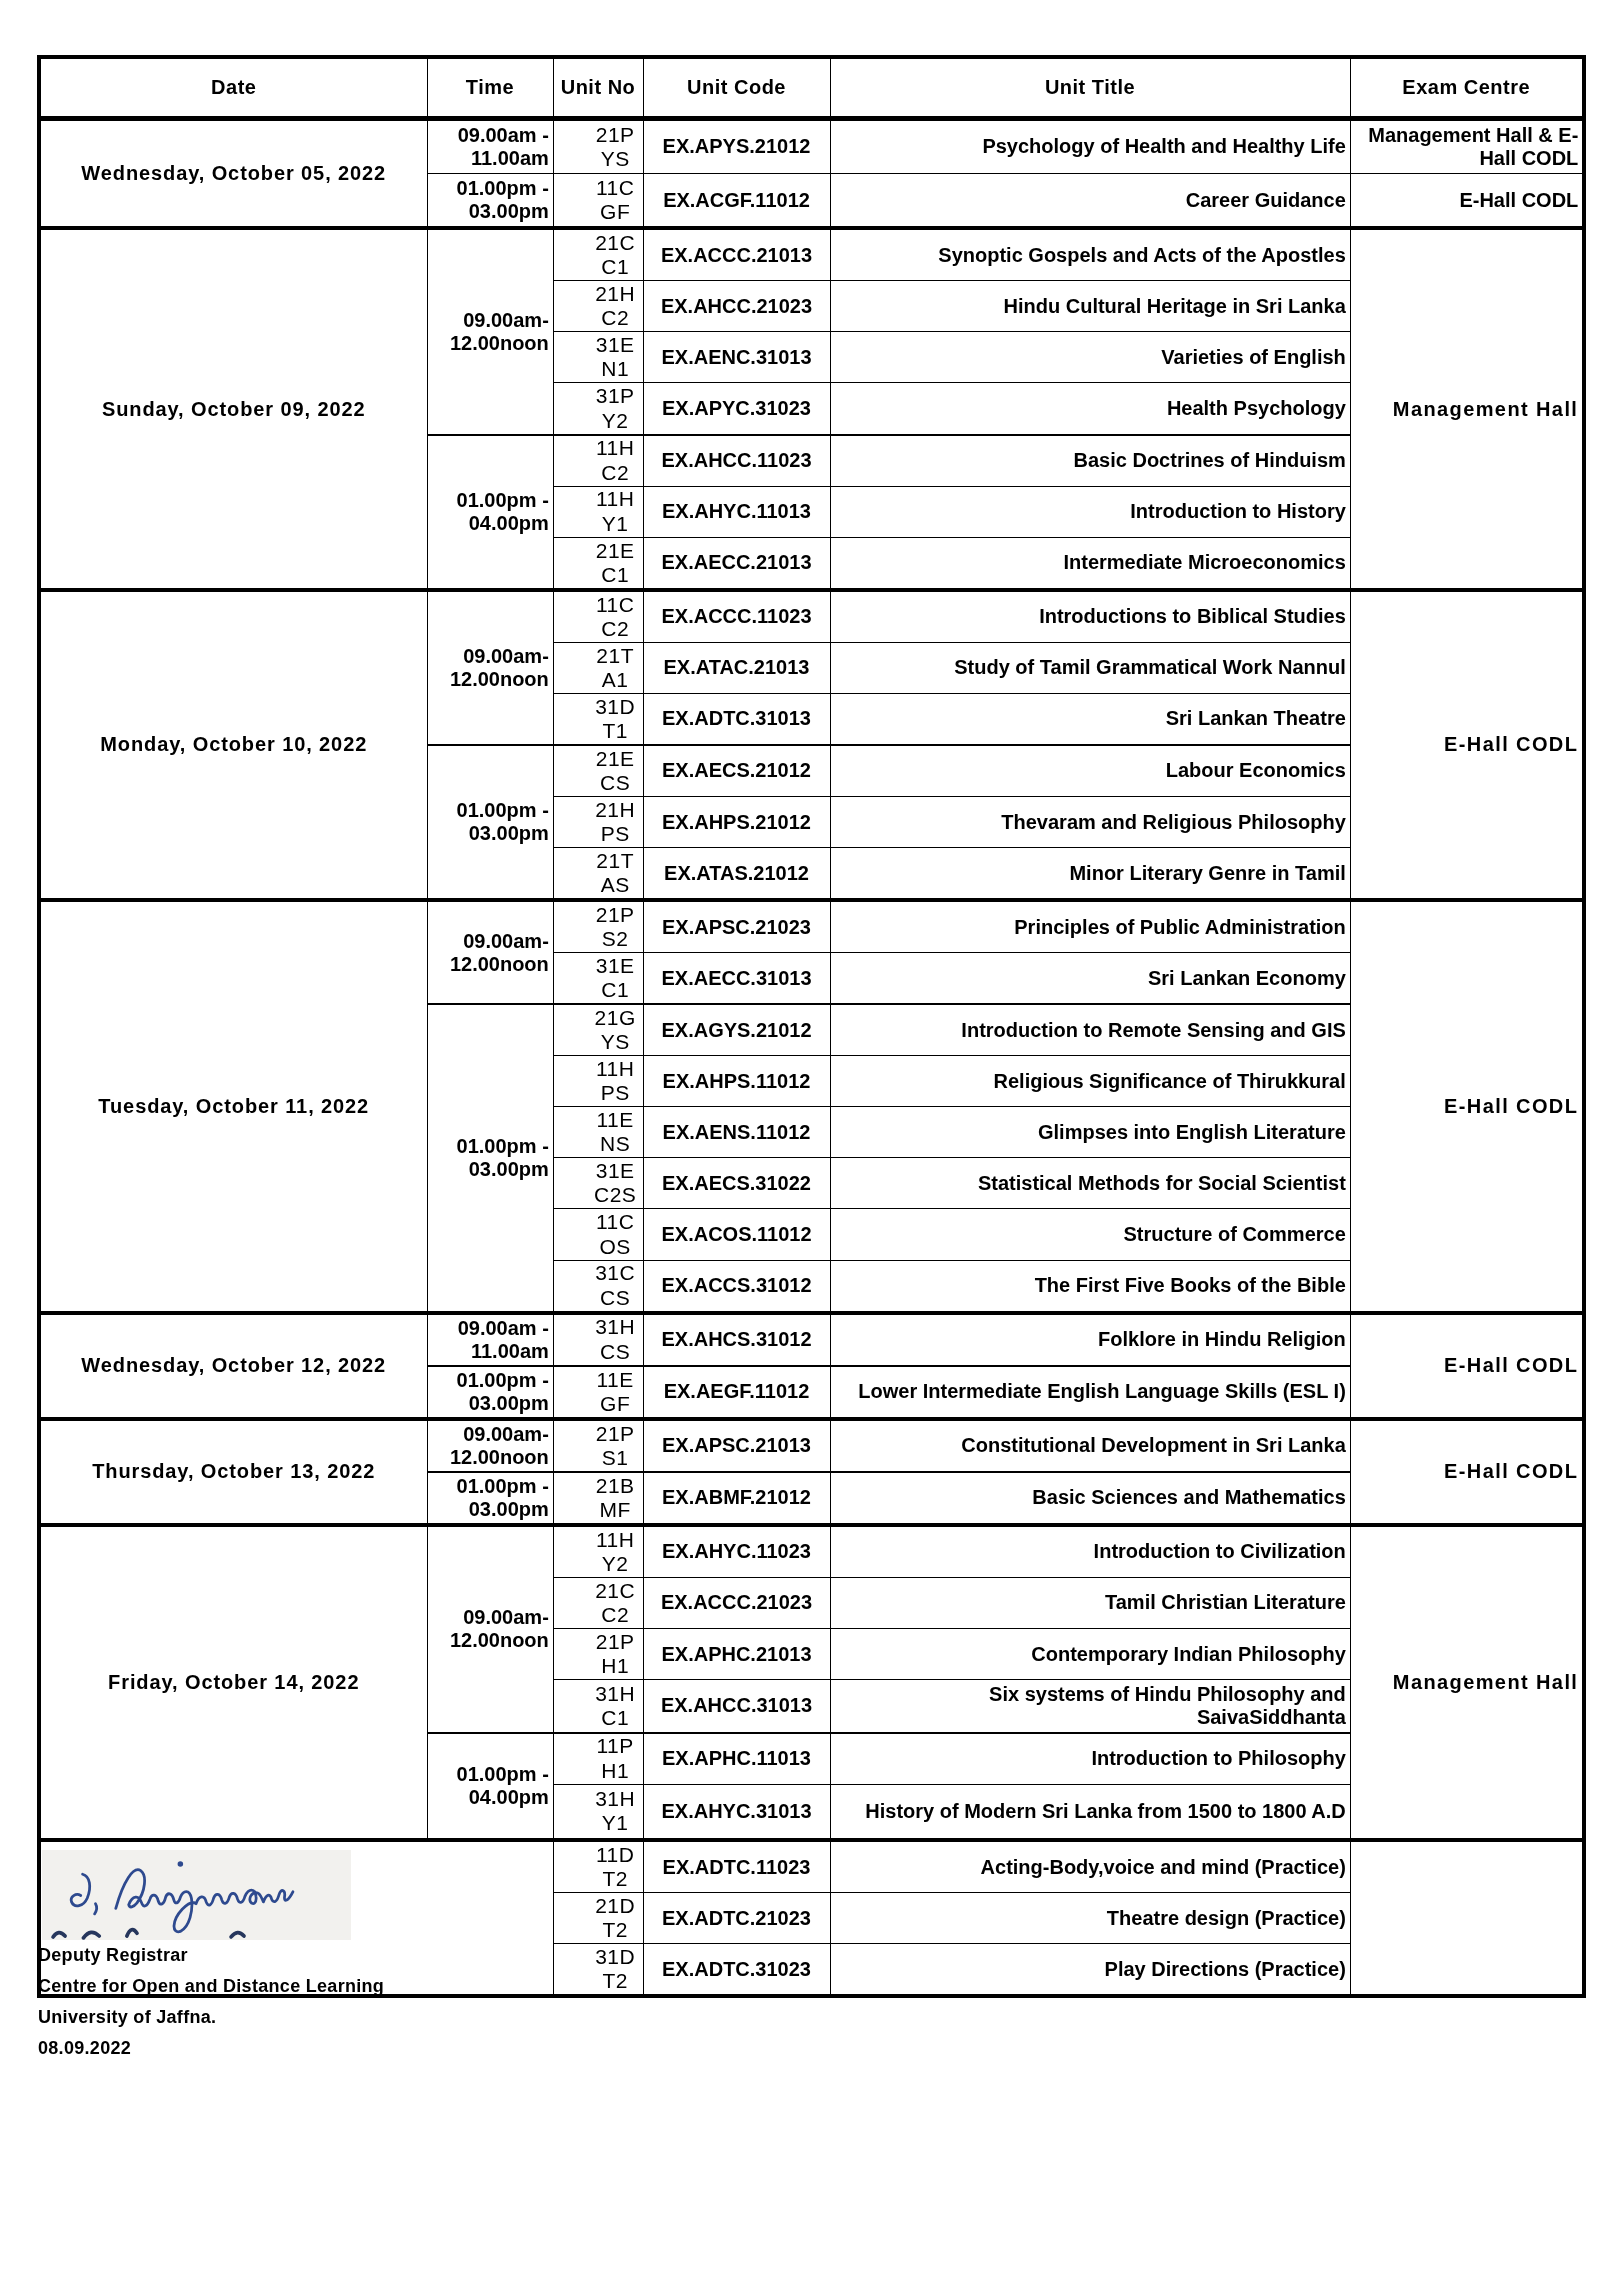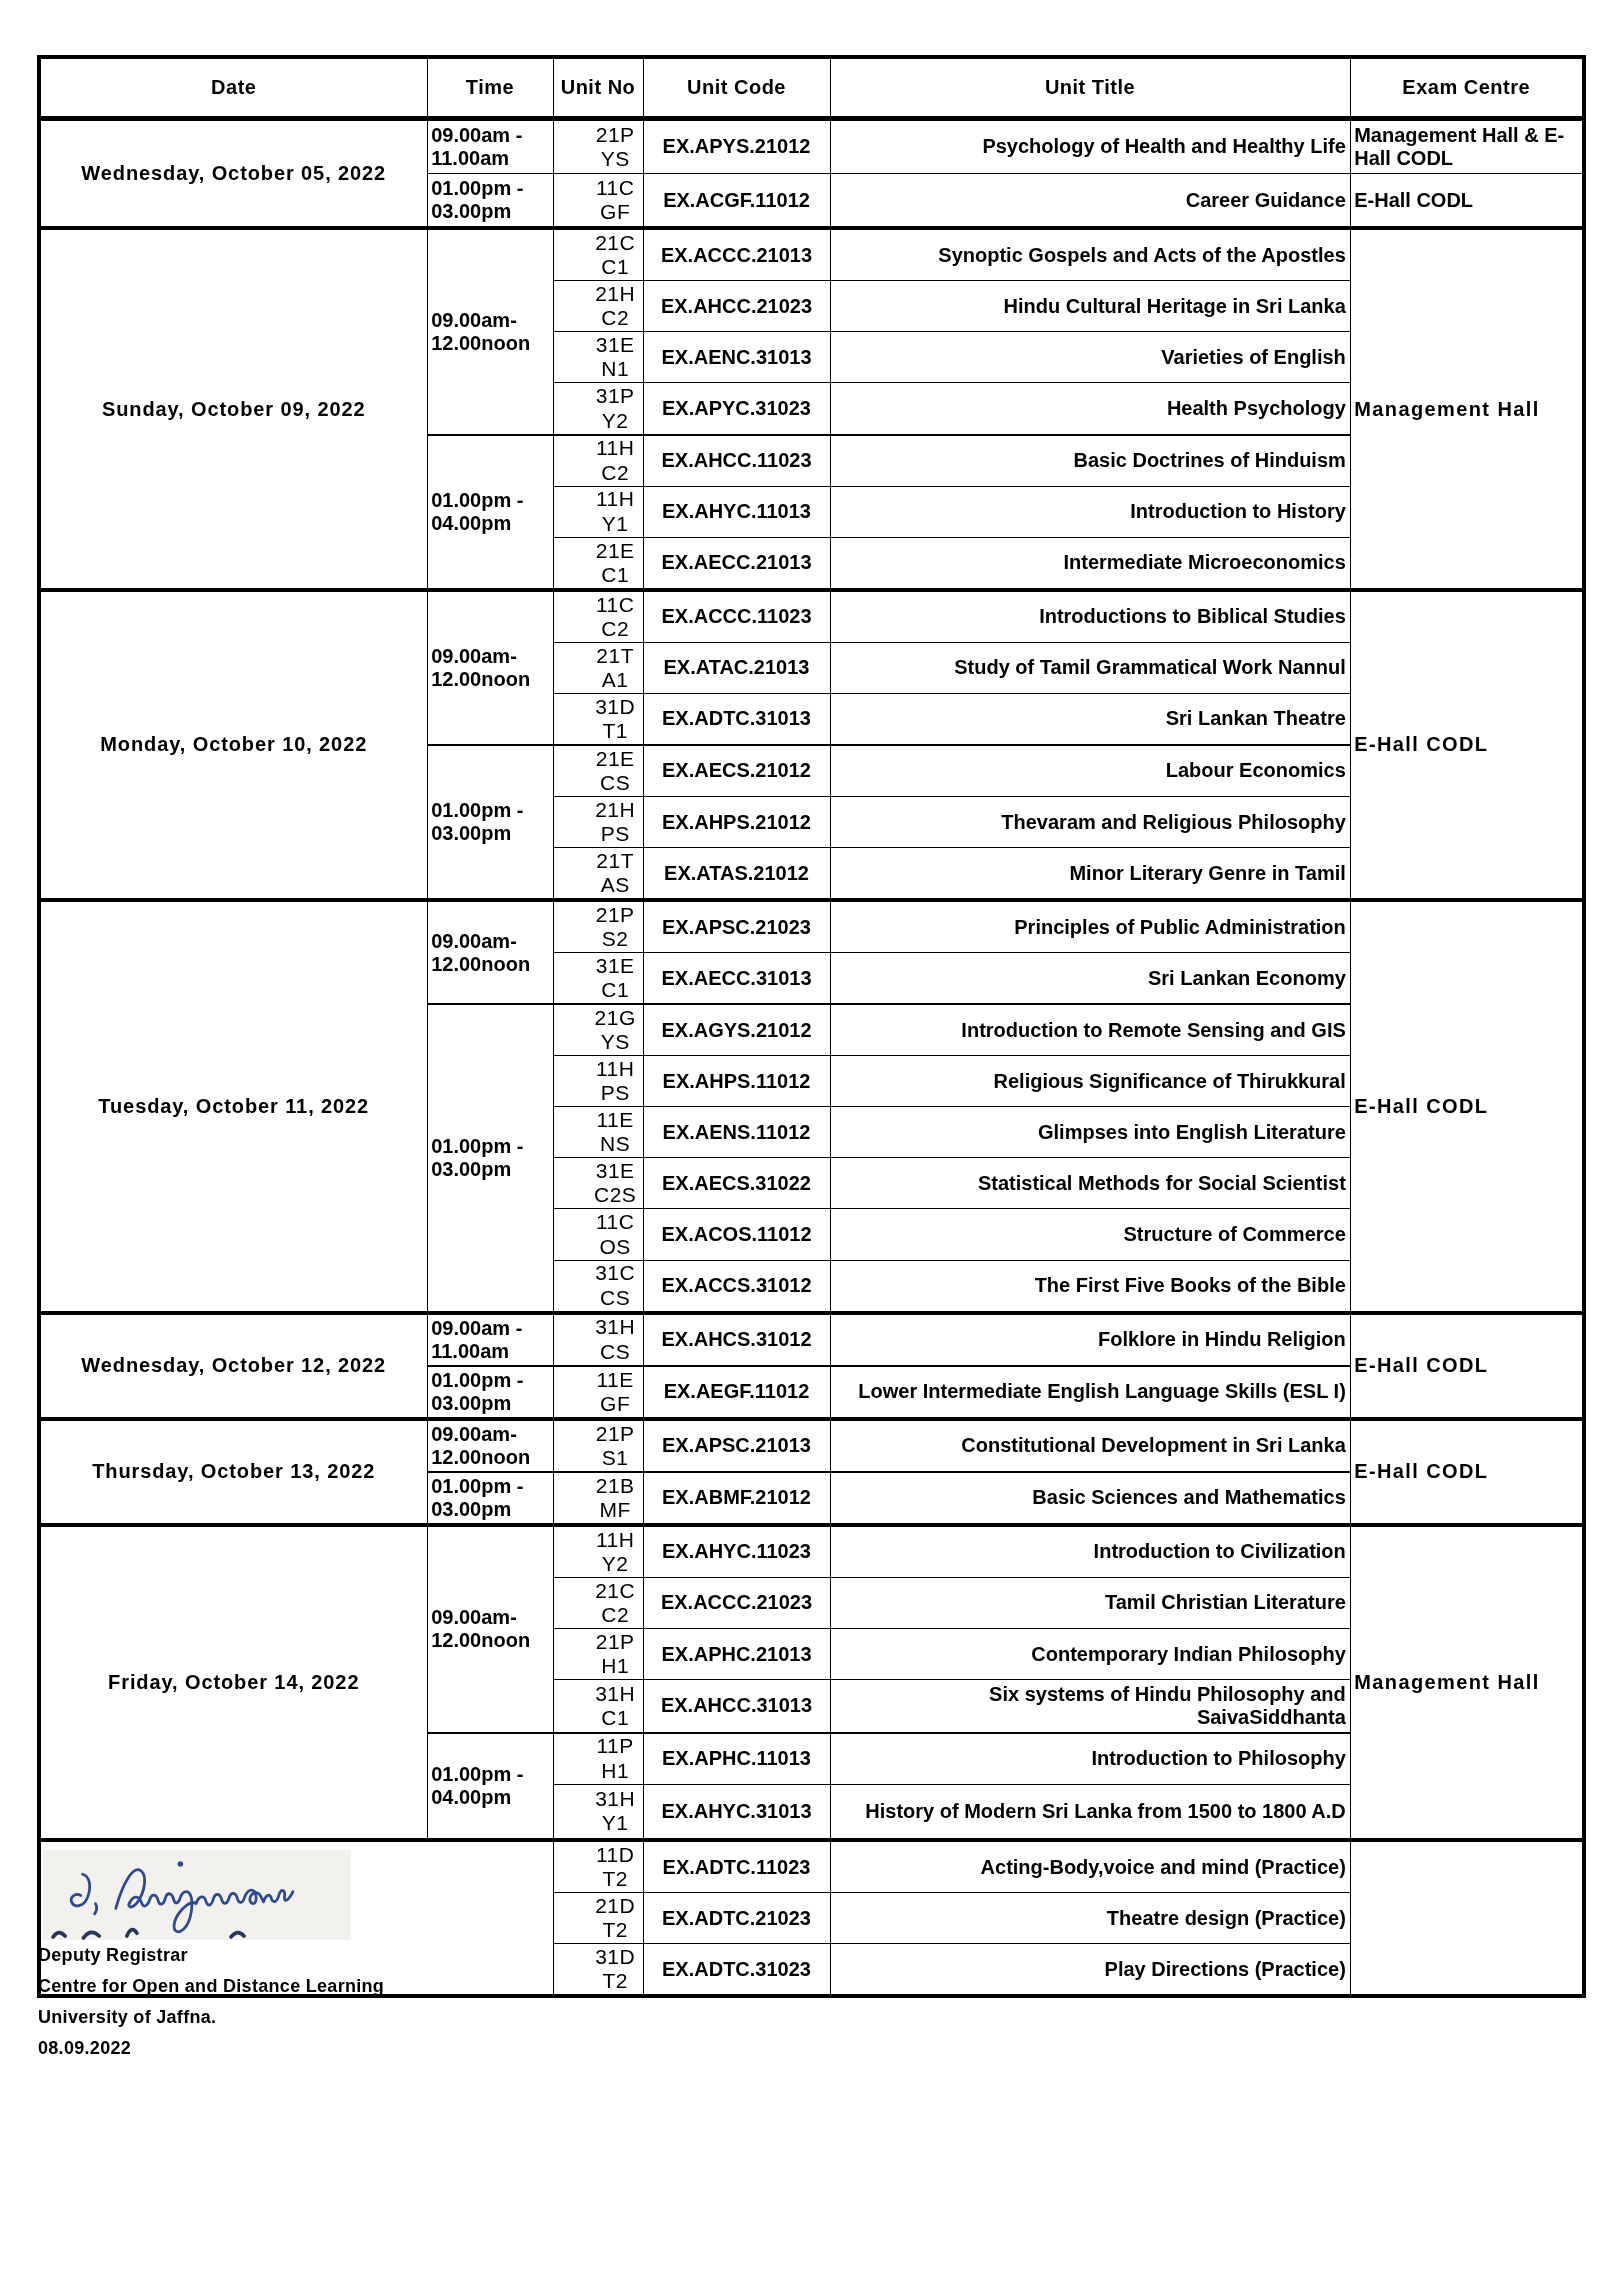--- a/index.html
+++ b/index.html
@@ -30,26 +30,26 @@
   .timetable thead th {
     border-bottom: 5.5px solid #000;
     text-align: center;
     font-size: 20px;
     height: 55px;
     letter-spacing: 0.5px;
   }
   tr.block-start > td { border-top: 4.6px solid #000; }
   tr.session-start > td { border-top: 2.8px solid #000; }
   td.date-cell   { text-align: center; letter-spacing: 0.9px; }
-  td.time-cell   { text-align: left; }
+  td.time-cell   { text-align: right; }
   td.no-cell     { text-align: center; font-weight: 400; font-size: 21px; letter-spacing: 0.5px; padding-left: 38px; }
   td.code-cell   { text-align: center; }
   td.title-cell  { text-align: right; padding-left: 6.5px; }
   td.title-nowrap{ white-space: nowrap; }
-  td.centre-cell { text-align: left; }
+  td.centre-cell { text-align: right; }
   td.centre-spaced { letter-spacing: 1.4px; }
   td.merged-cell { text-align: left; }
   .h30{height:28px}.h31{height:29px}.h33{height:30px}.h34{height:31px}.h35{height:32px}
   .h53{height:49px}.h55{height:51px}.h56{height:52px}.h57{height:53px}.h60{height:55px}.h61{height:56px}
   .signature-box {
     position: absolute; left: 42px; top: 1850px;
     width: 309px; height: 90px;
     background: #f2f1ee;
   }
   .footer-block {

